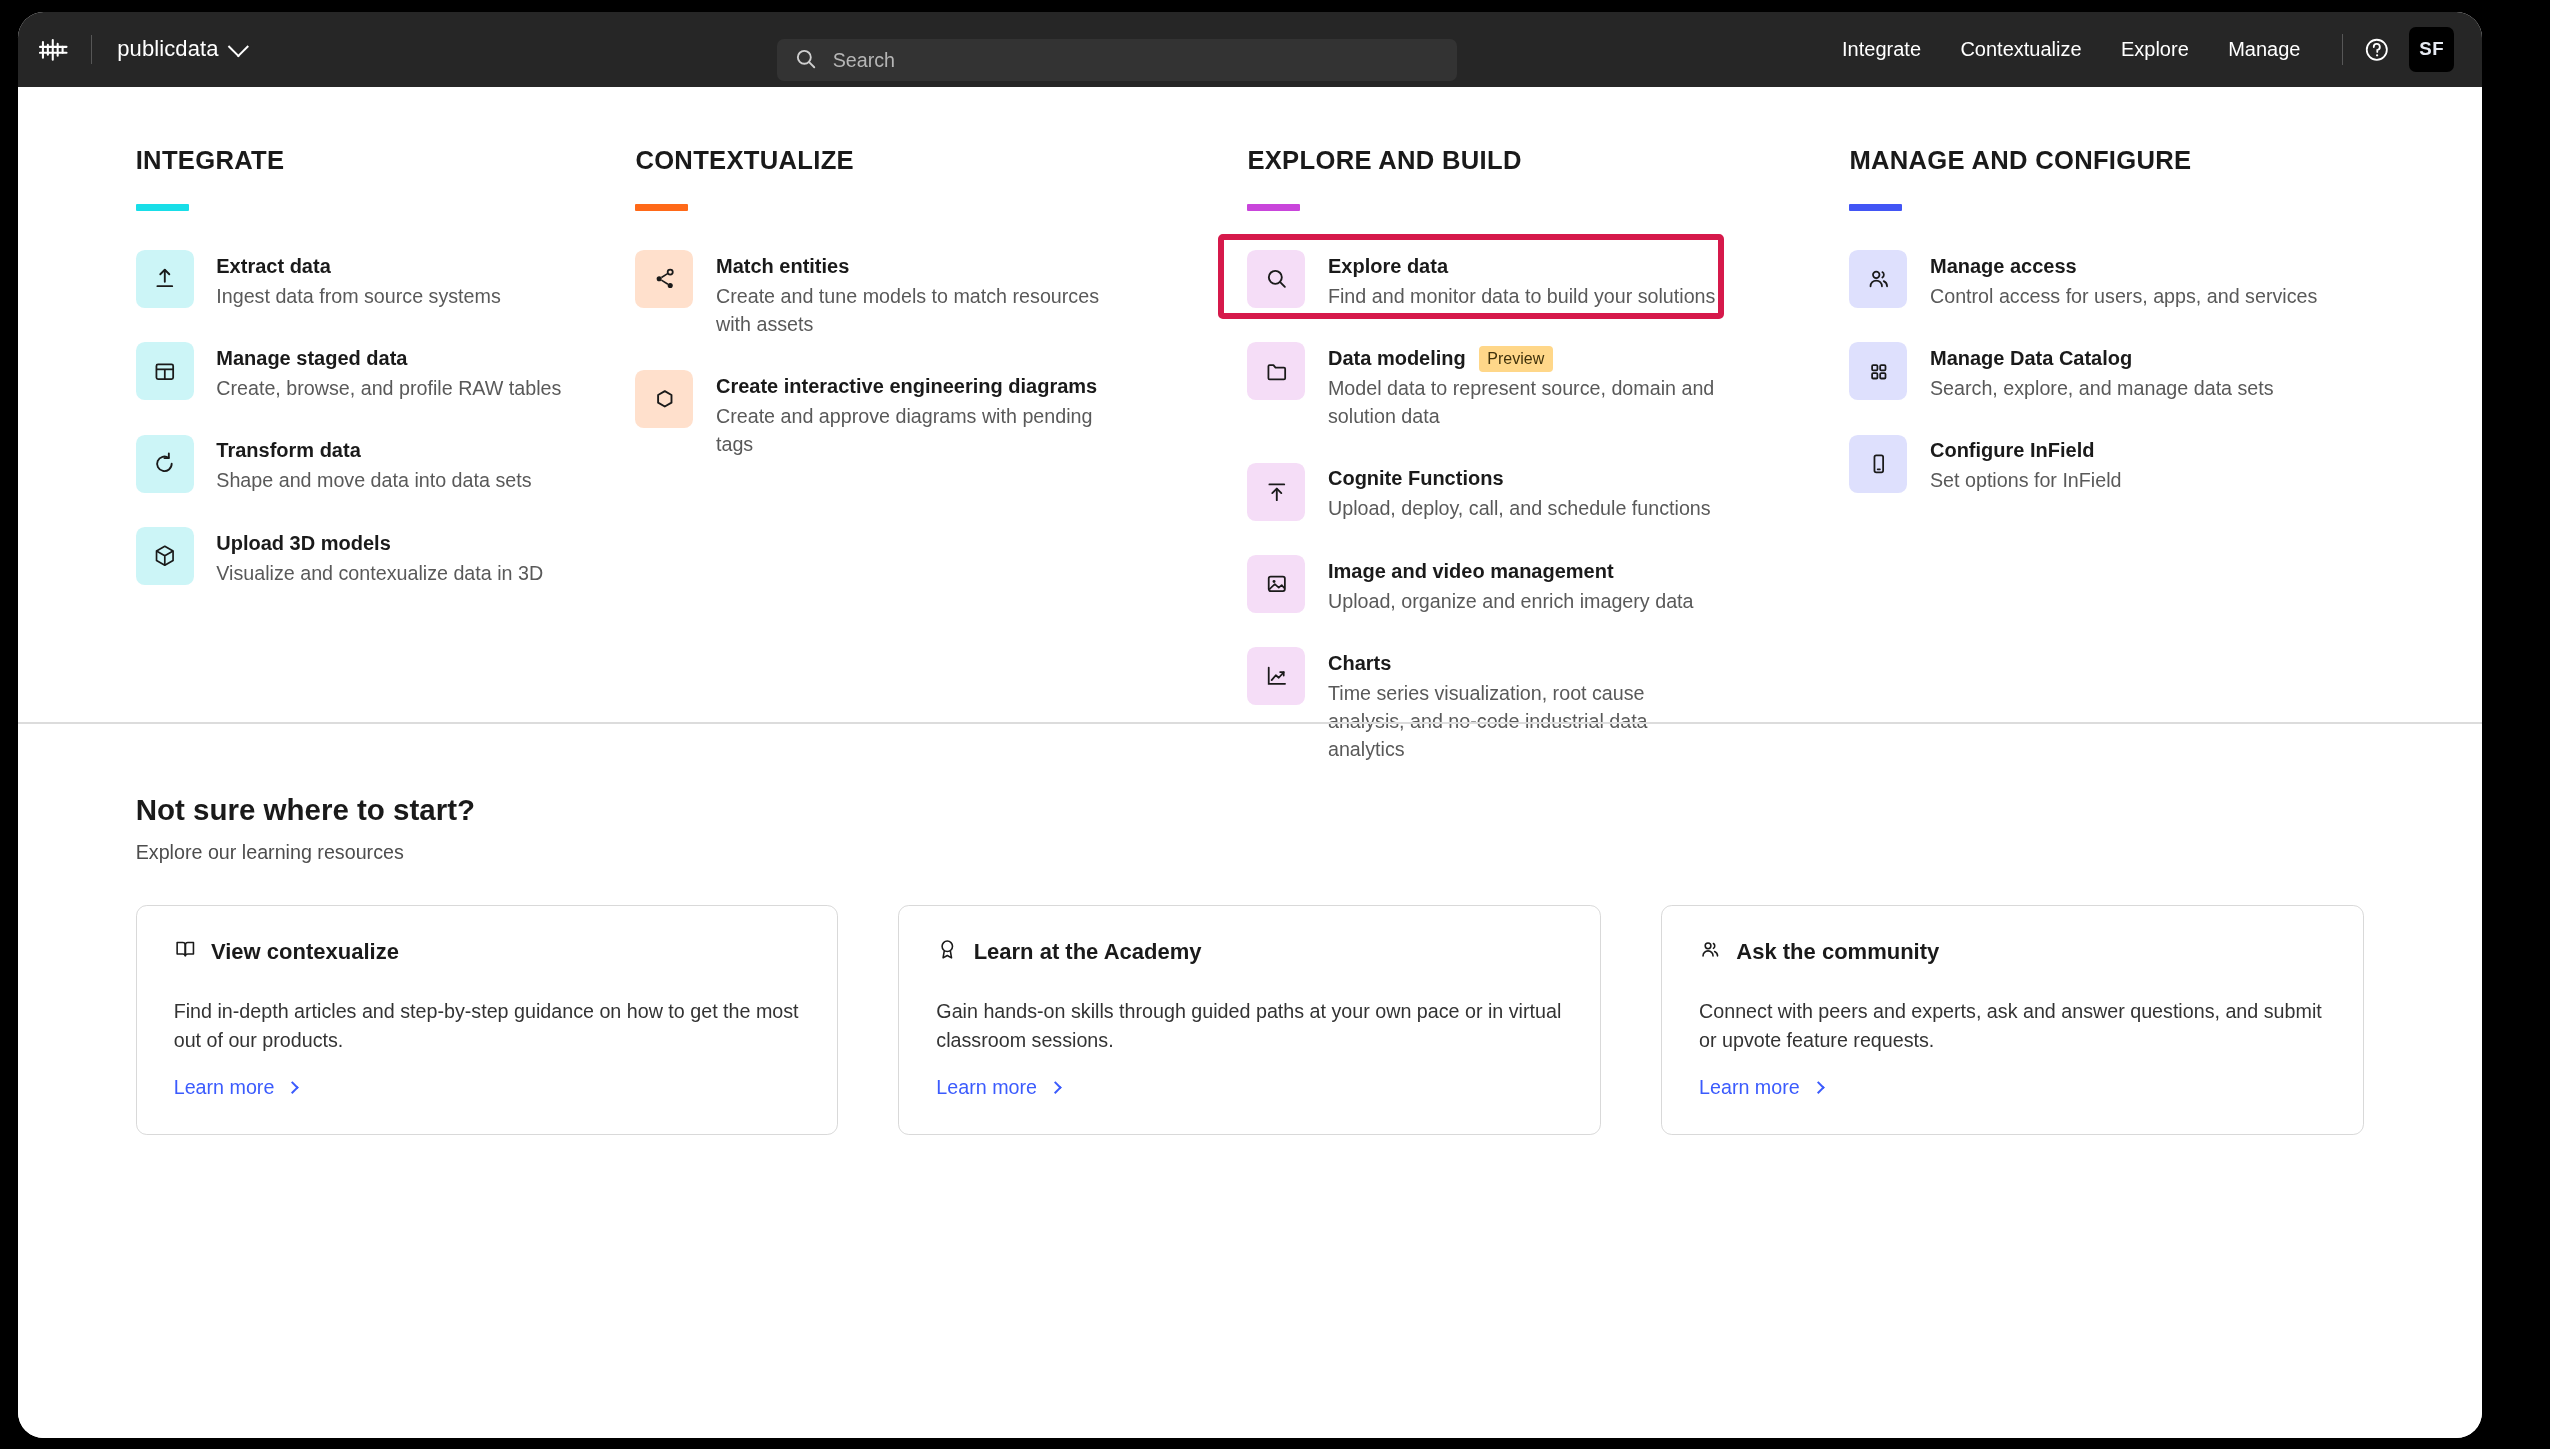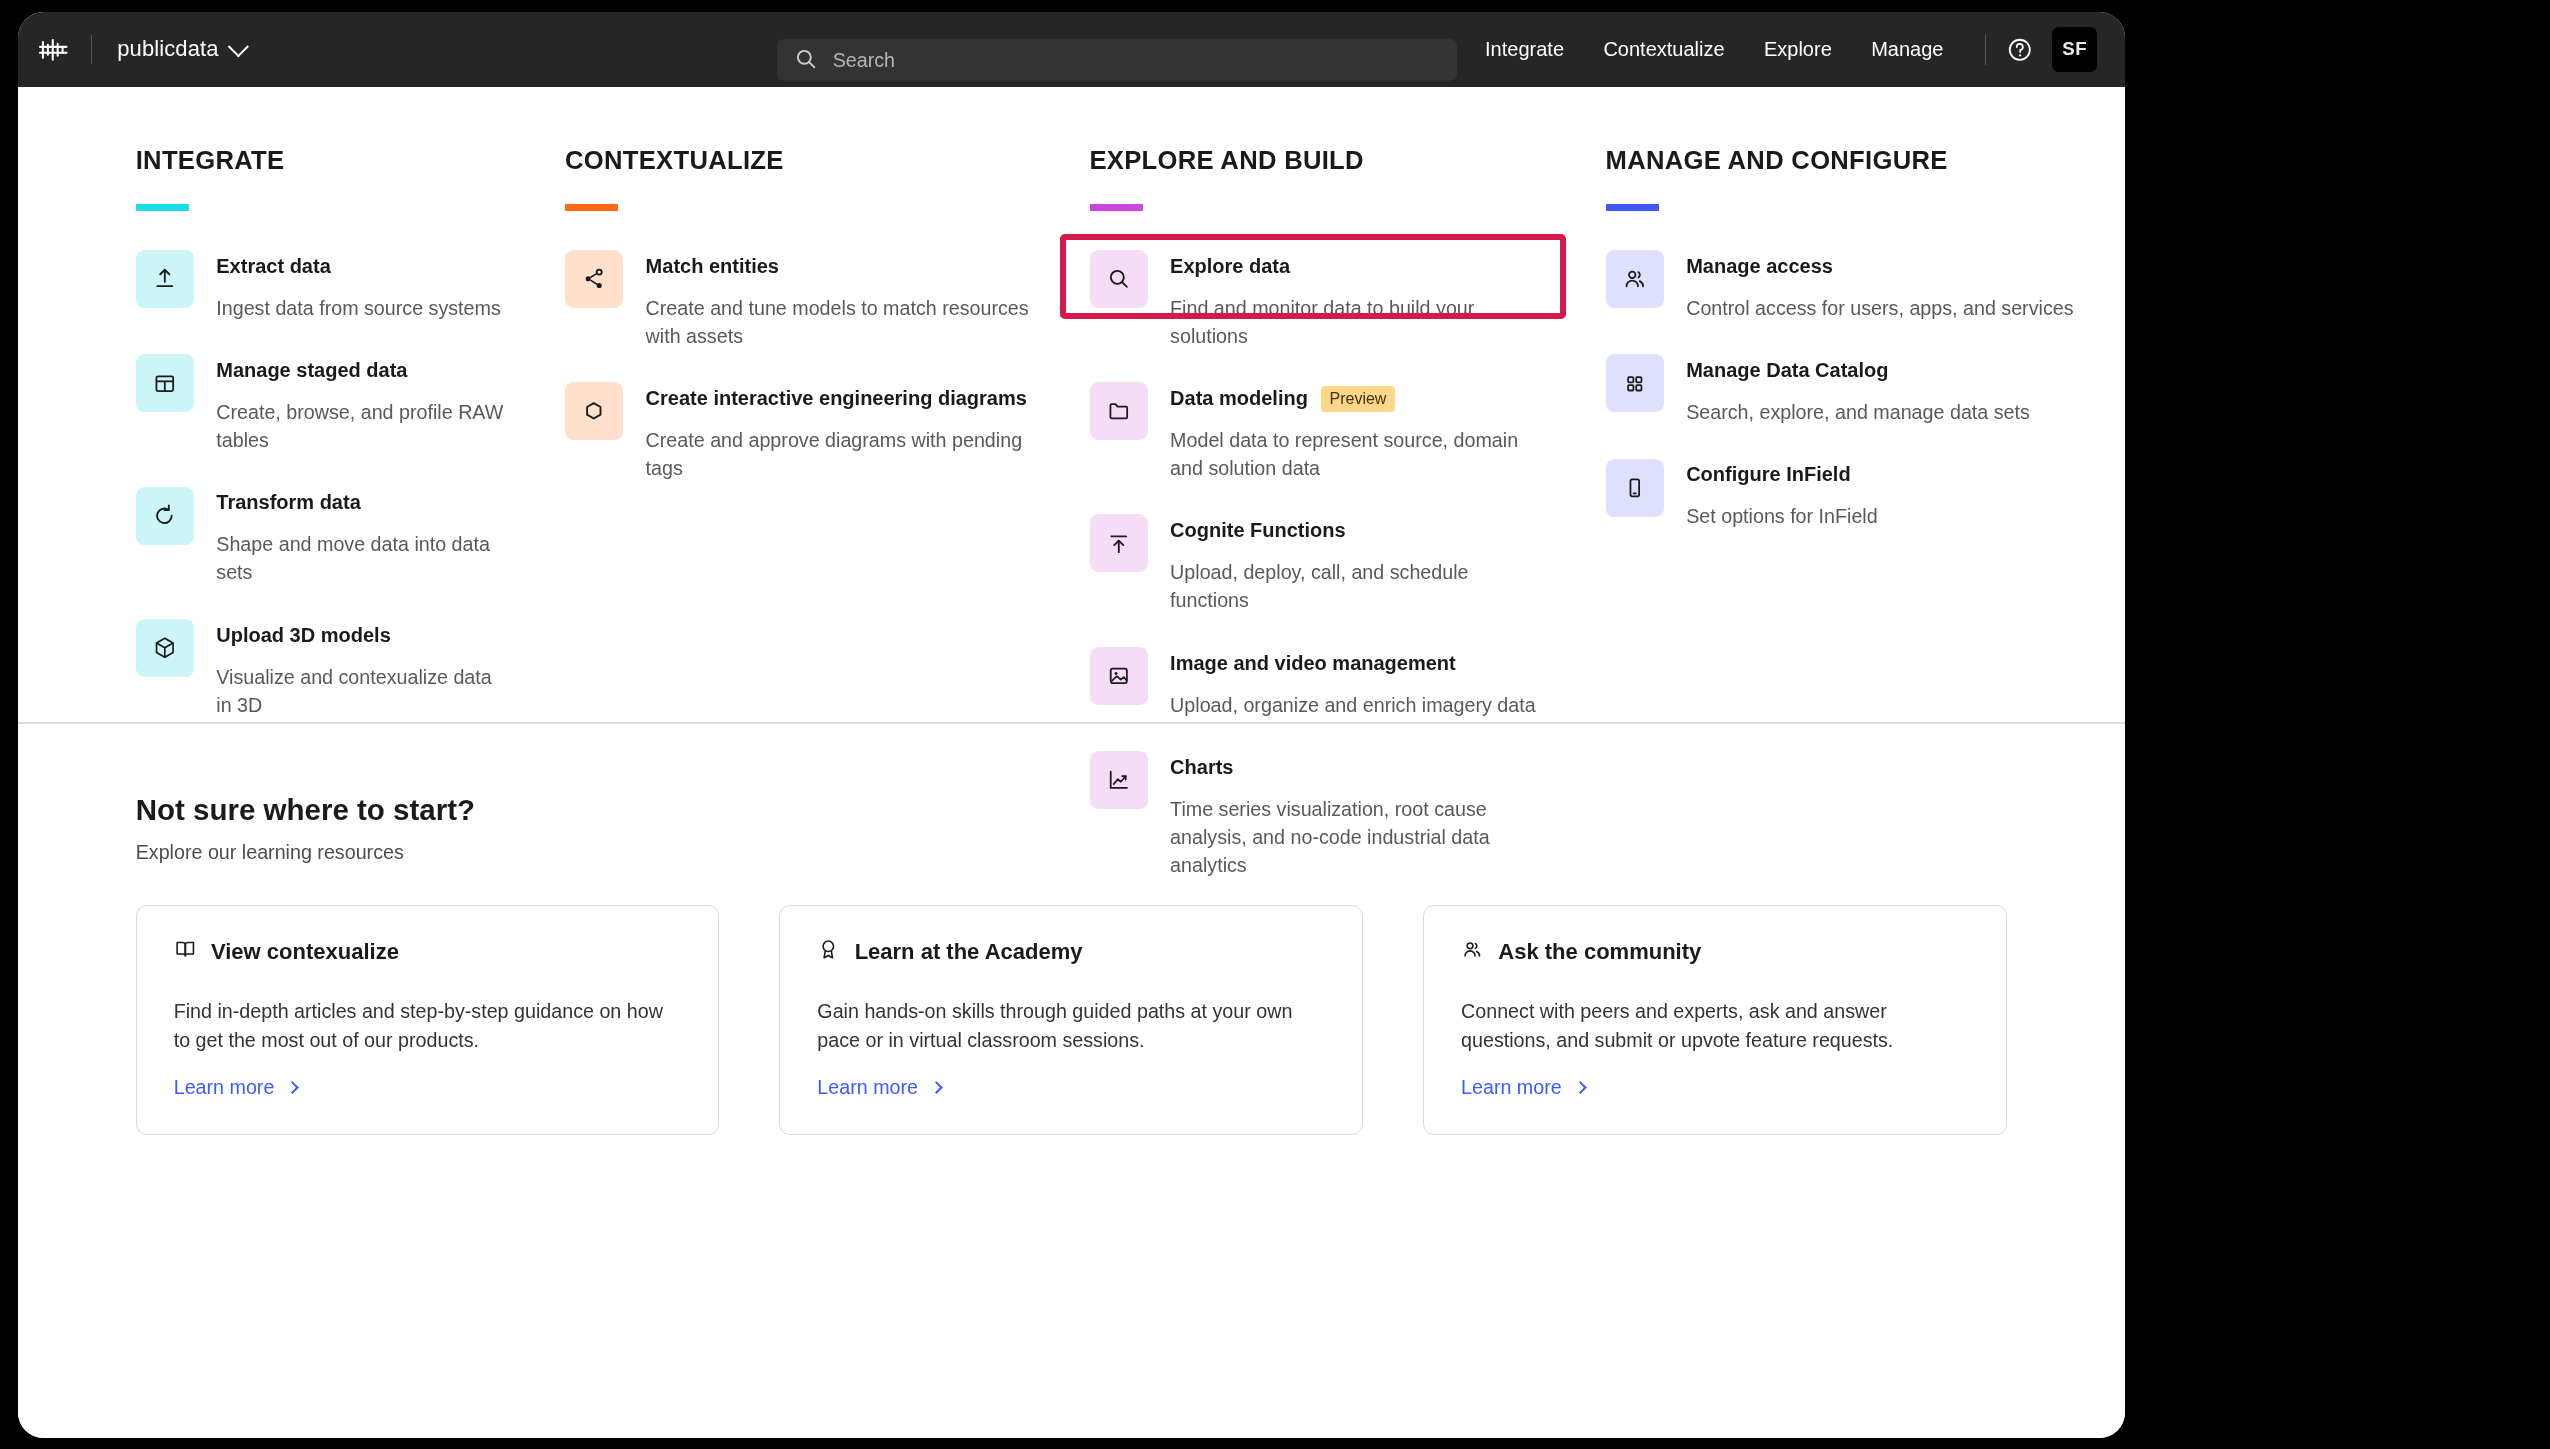--- a/index.html
+++ b/index.html
@@ -9,21 +9,21 @@
     height: 1449px;
     background: #000000;
     font-family: "Liberation Sans", sans-serif;
     overflow: hidden;
   }
 
   .window {
     position: absolute;
     left: 17.7px;
     top: 11.8px;
-    width: 2107px;
+    width: 2464px;
     height: 1426px;
     background: #ffffff;
     border-radius: 25.6px;
     overflow: hidden;
     display: flex;
     flex-direction: column;
   }
 
   
   .topbar {
@@ -182,21 +182,21 @@
     color: #1a1a1a;
     line-height: 1.35;
     display: flex;
     align-items: center;
     gap: 12.8px;
   }
   .item-desc {
     font-size: 19.7px;
     color: #595959;
     line-height: 1.42;
-    margin-top: 15px;
+    margin-top: 3px;
     max-width: 393px;
   }
   .col-1 .item-desc { max-width: 413px; }
   .col-2 .item-desc { max-width: 393px; }
   .col-3 .item-desc { max-width: 423px; }
 
   .badge {
     background: #ffd789;
     color: #40320b;
     font-size: 16px;

